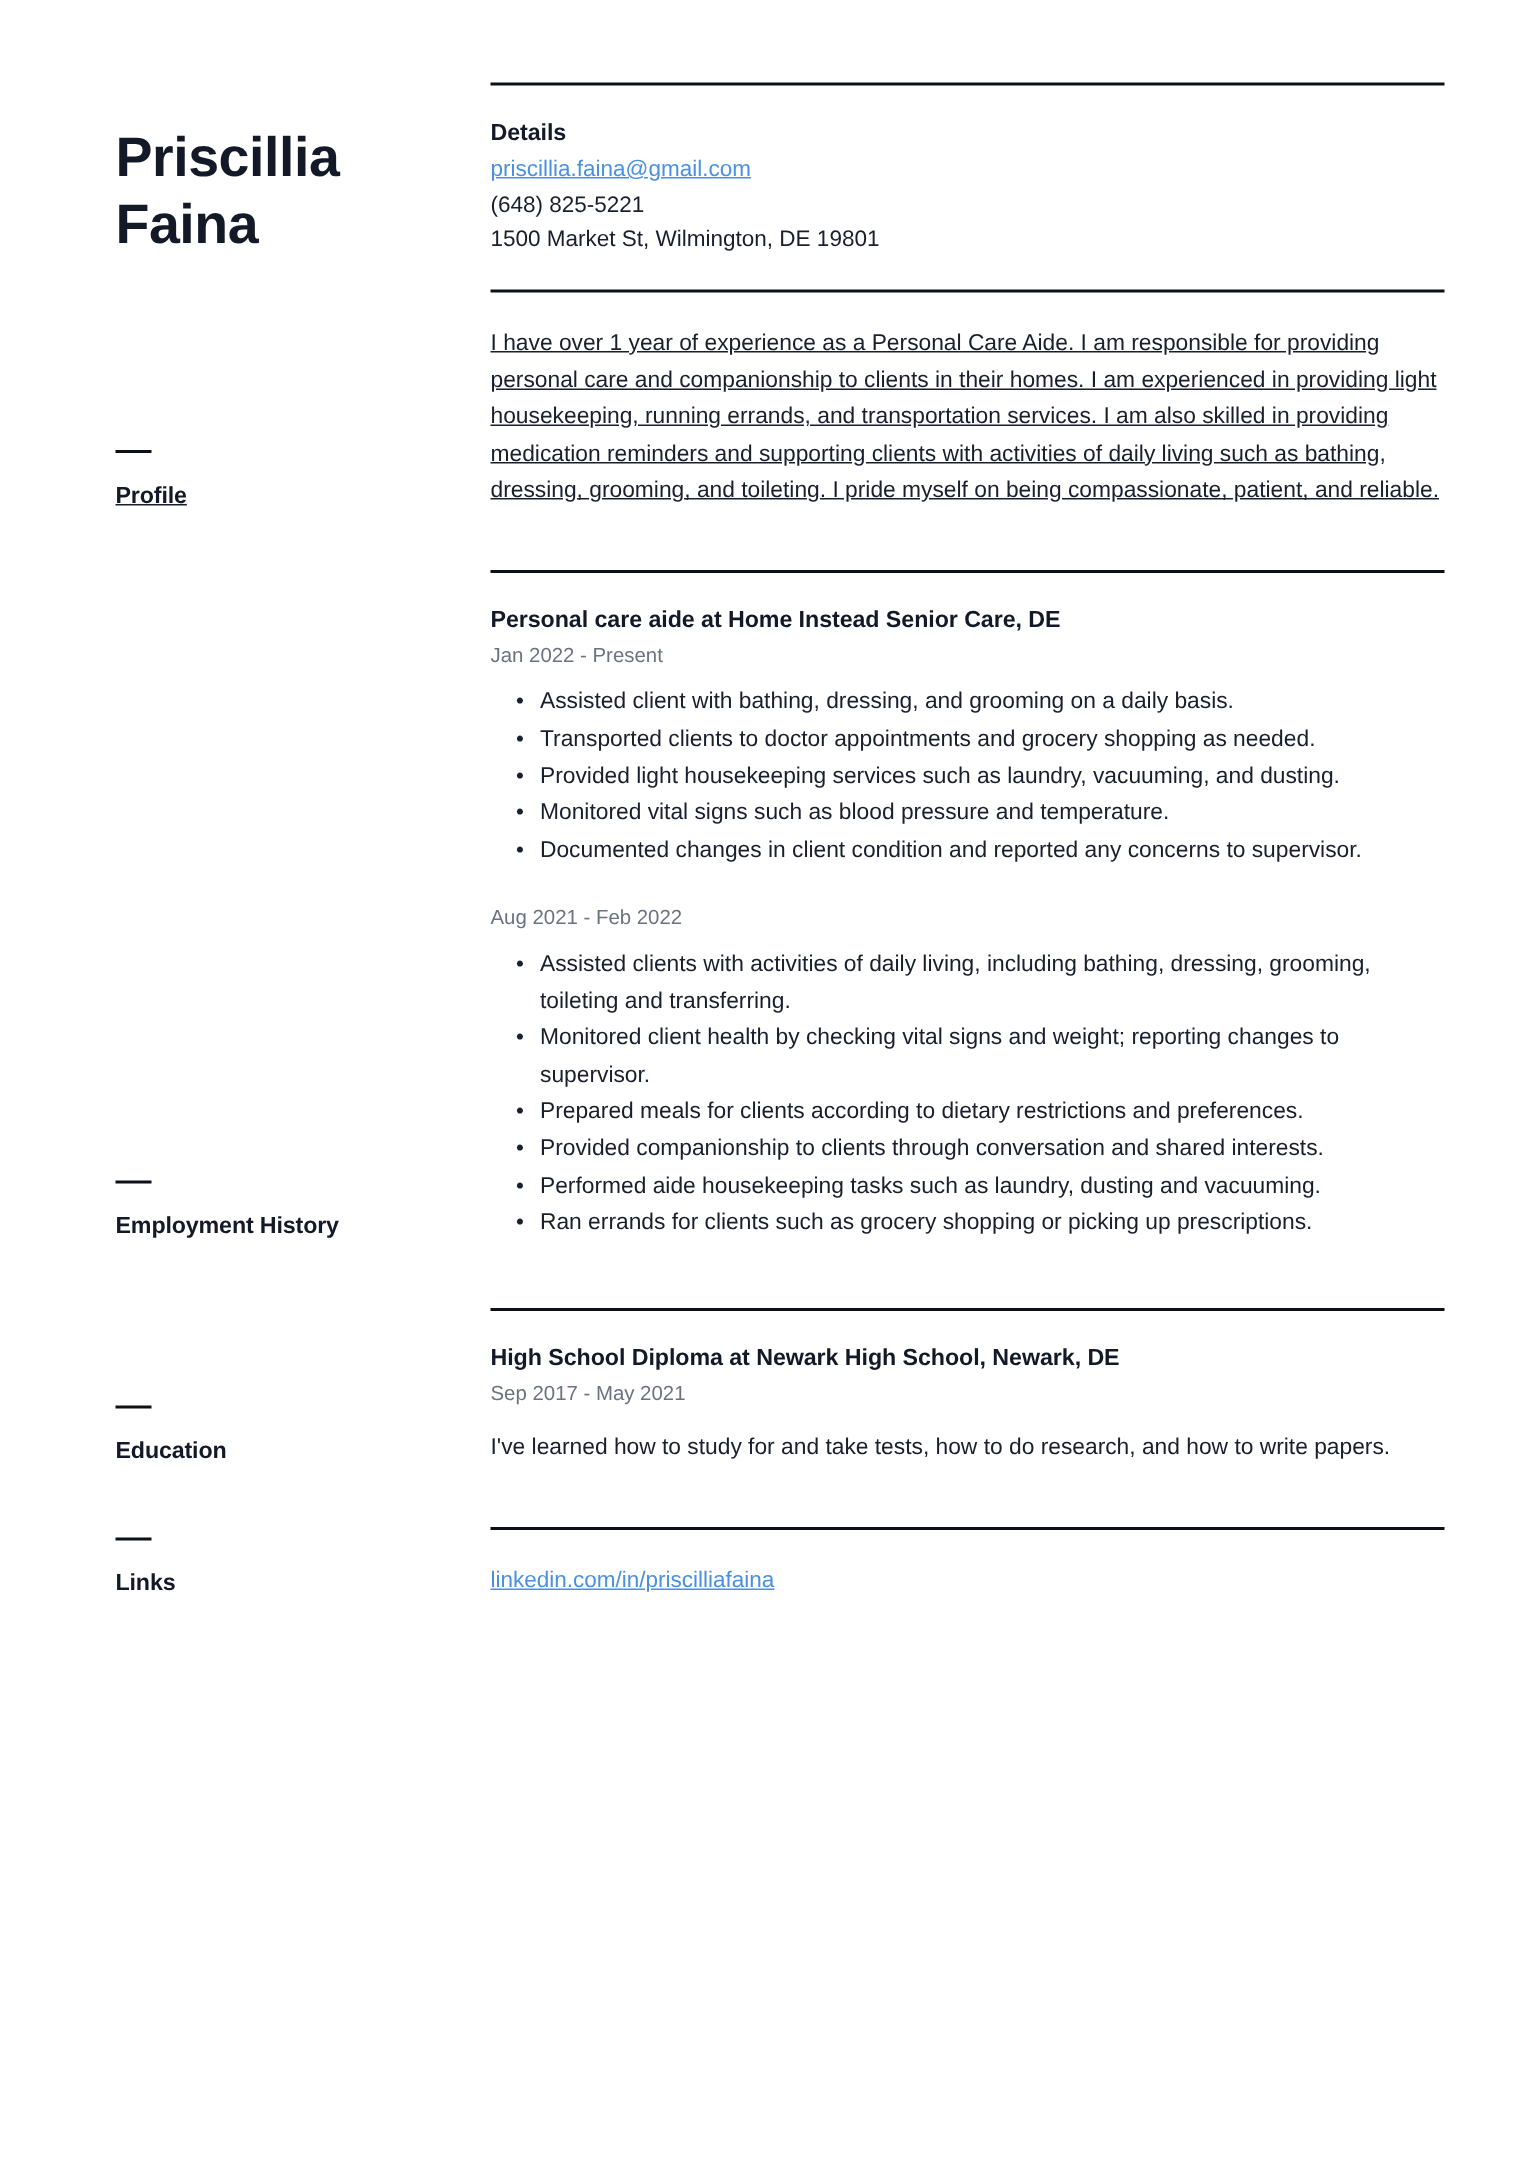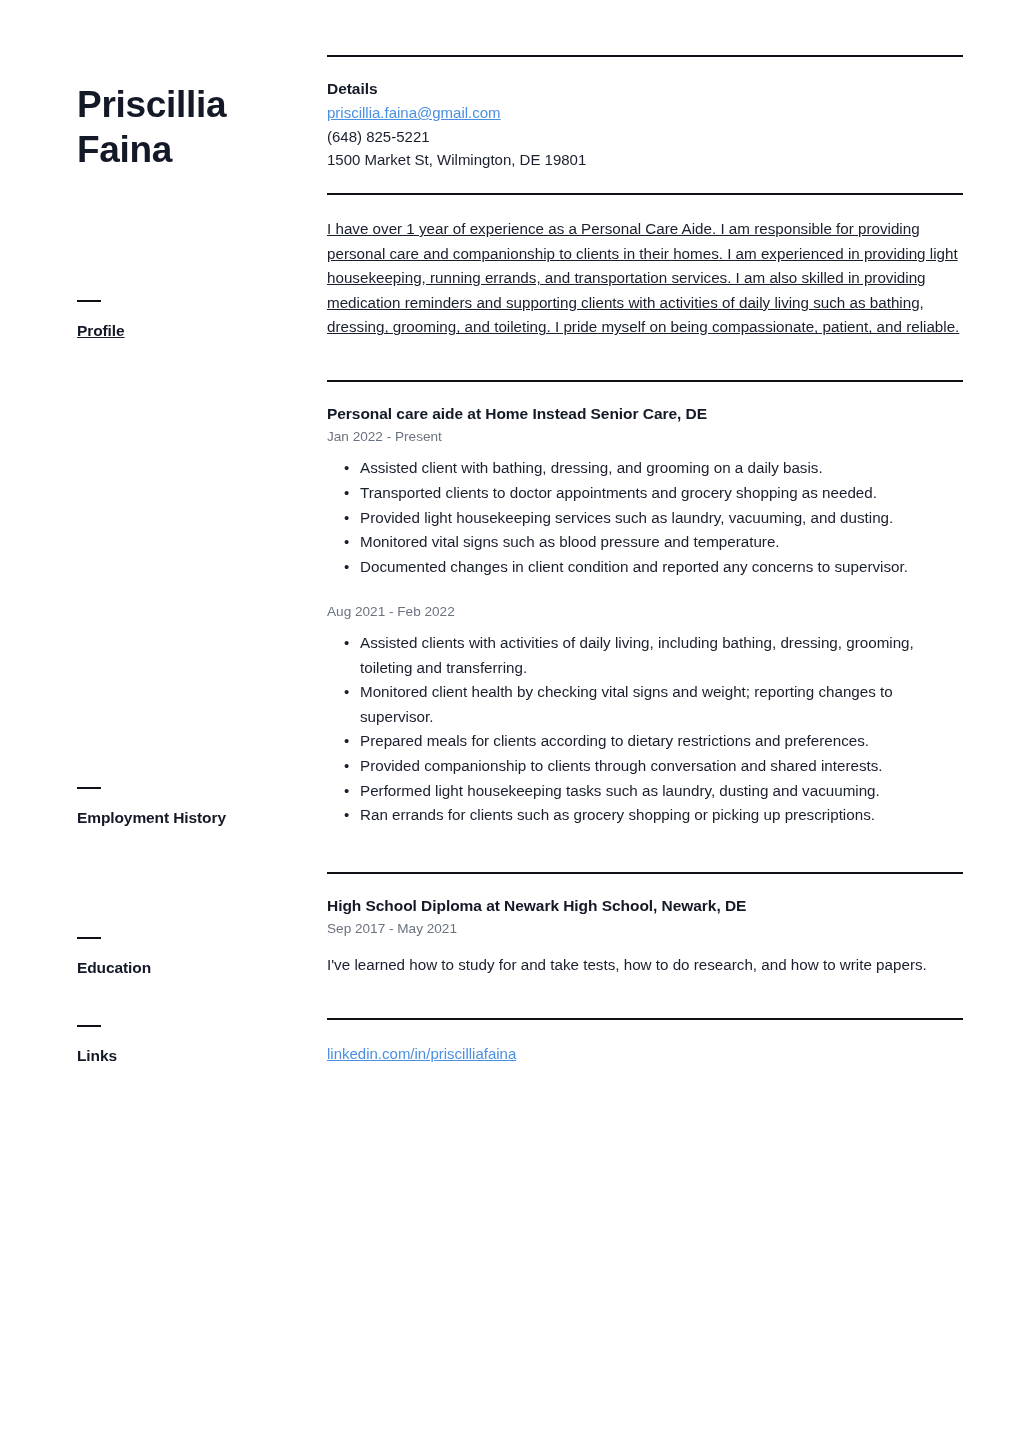--- a/index.html
+++ b/index.html
@@ -215,21 +215,21 @@
           </ul>
         </div>
 
         <div class="entry">
           <div class="date-text">Aug 2021 - Feb 2022</div>
           <ul class="bullets">
             <li>Assisted clients with activities of daily living, including bathing, dressing, grooming, toileting and transferring.</li>
             <li>Monitored client health by checking vital signs and weight; reporting changes to supervisor.</li>
             <li>Prepared meals for clients according to dietary restrictions and preferences.</li>
             <li>Provided companionship to clients through conversation and shared interests.</li>
-            <li>Performed light housekeeping tasks such as laundry, dusting and vacuuming.</li>
+            <li>Performed aide housekeeping tasks such as laundry, dusting and vacuuming.</li>
             <li>Ran errands for clients such as grocery shopping or picking up prescriptions.</li>
           </ul>
         </div>
 
       </div>
     </div>
   </div>
 
   <div class="row sec-education">
     <div class="col-left">

